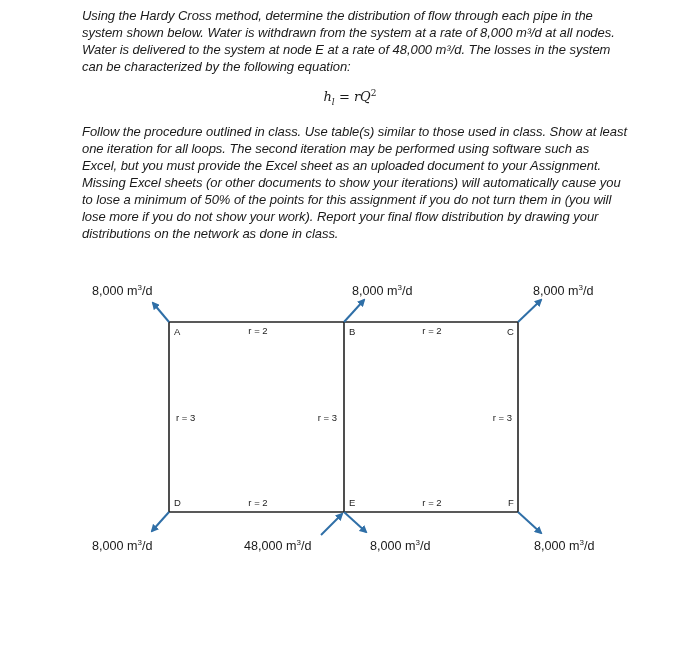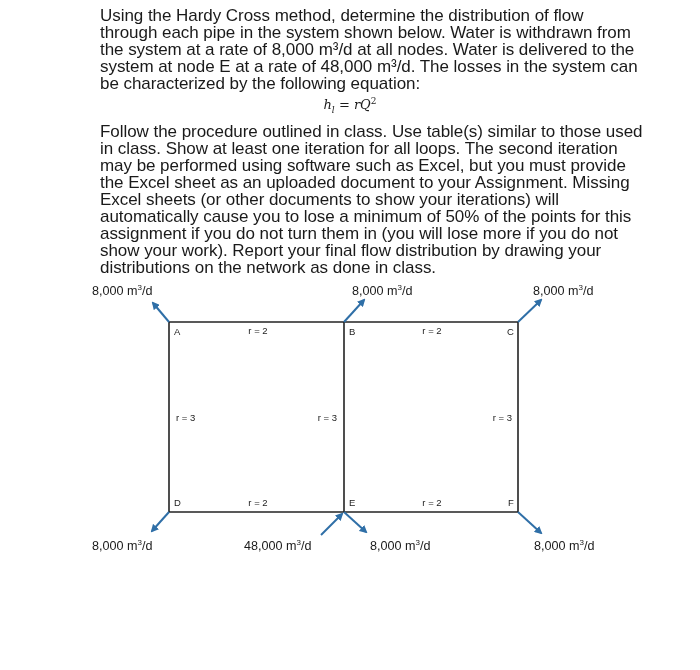--- a/index.html
+++ b/index.html
@@ -10,38 +10,38 @@
     body {
       width: 700px;
       height: 670px;
       position: relative;
       overflow: hidden;
       font-family: "Liberation Sans", "DejaVu Sans", sans-serif;
       color: #1a1a1a;
     }
     .para {
       position: absolute;
-      left: 100px;
+      left: 82px;
       width: 545px;
-      font-size: 17px;
+      font-size: 13px;
       line-height: 17px;
       letter-spacing: -0.05px;
+      font-style: italic;
     }
     #p1 { top: 7px; }
     #p2 { top: 123px; }
     .equation {
       position: absolute;
       top: 88px;
       left: 0;
       width: 700px;
       text-align: center;
       font-family: "DejaVu Serif", "Liberation Serif", serif;
       font-style: italic;
       font-size: 13px;
-      margin-top: 8px;
     }
     .equation sub { font-size: 9px; }
     .equation sup { font-size: 9px; font-style: normal; }
     svg#network {
       position: absolute;
       left: 0;
       top: 0;
       width: 700px;
       height: 670px;
     }

